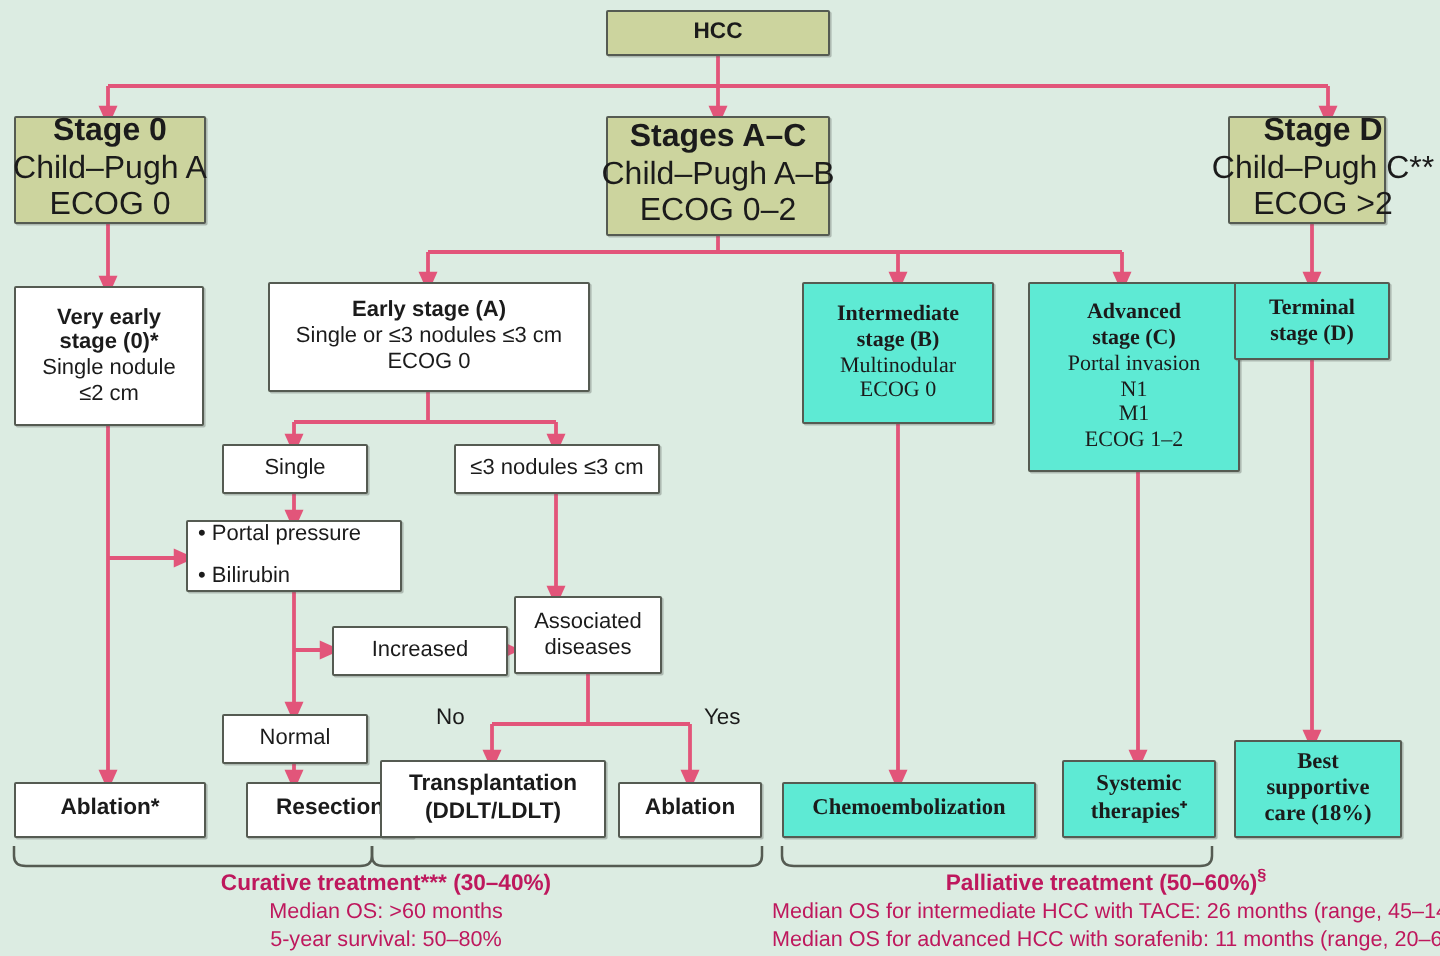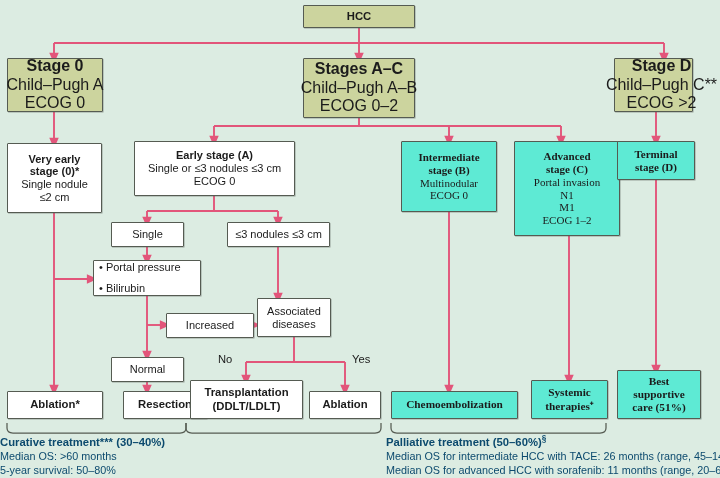--- a/index.html
+++ b/index.html
@@ -51,21 +51,22 @@
   .edge-label {
     position: absolute;
     font-size: 11.2px;
     color: #1b1b1b;
     z-index: 4;
     white-space: nowrap;
   }
   .caption {
     position: absolute;
     z-index: 4;
-    color: #0c4a6e;
+    color: #be185d;
+    text-align: center;
     white-space: nowrap;
   }
   .caption .cap-title {
     font-weight: bold;
     font-size: 11.3px;
     line-height: 1.28;
   }
   .caption .cap-line {
     font-size: 10.8px;
     line-height: 1.3;
@@ -251,21 +252,21 @@
   </div>
 
   <div class="node yellow fs11" style="left:531px; top:380px; width:77px; height:39px;">
     <div class="ln b">Systemic</div>
     <div class="ln b">therapies⁺</div>
   </div>
 
   <div class="node yellow fs11" style="left:617px; top:370px; width:84px; height:49px;">
     <div class="ln b">Best</div>
     <div class="ln b">supportive</div>
-    <div class="ln b">care (51%)</div>
+    <div class="ln b">care (18%)</div>
   </div>
 
   <div class="caption" style="left:0px; top:435px; width:386px;">
     <div class="cap-title">Curative treatment*** (30–40%)</div>
     <div class="cap-line">Median OS: &gt;60 months</div>
     <div class="cap-line">5-year survival: 50–80%</div>
   </div>
 
   <div class="caption" style="left:386px; top:435px; width:334px;">
     <div class="cap-title"><span>Palliative treatment (50–60%)</span><sup>§</sup></div>

